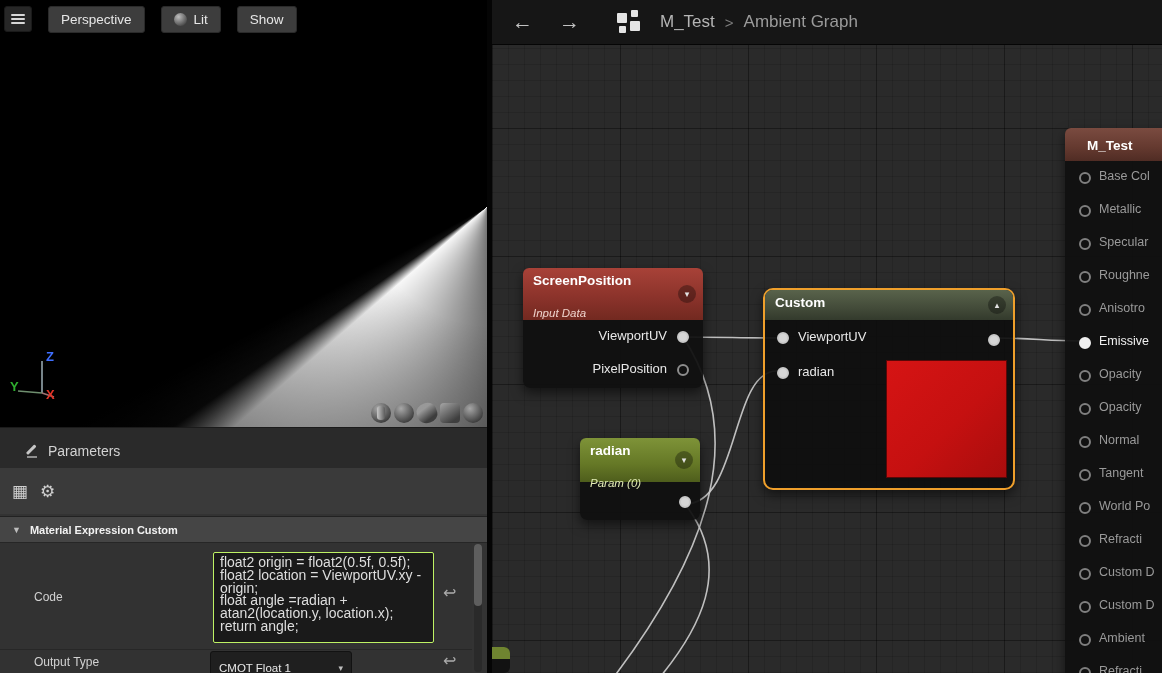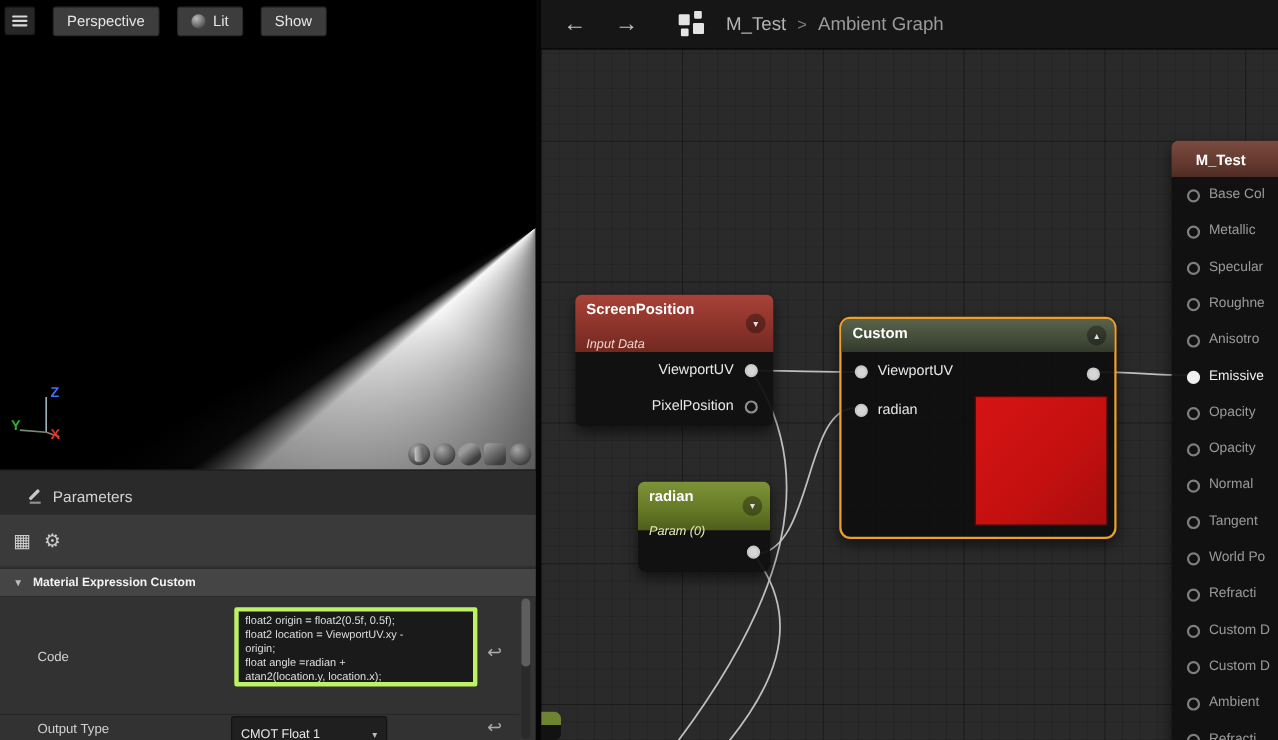--- a/index.html
+++ b/index.html
@@ -64,21 +64,21 @@
 
   #section-hdr { position:absolute; left:0; top:88px; width:100%; height:27px; background:#454545; border-top:1px solid #222; border-bottom:1px solid #262626; display:flex; align-items:center; gap:9px; padding-left:12px; }
   #section-hdr .tri { color:#bdbdbd; font-size:9px; }
   #section-hdr .ttl { color:#f2f2f2; font-size:11px; font-weight:bold; }
 
   #row-code { position:absolute; left:0; top:115px; width:472px; height:107px; border-bottom:1px solid #272727; background:#323232; }
   #row-output { position:absolute; left:0; top:222px; width:472px; height:24px; background:#323232; }
   .row-label { position:absolute; left:34px; color:#d2d2d2; font-size:12px; }
   #row-code .row-label { top:47px; }
   #row-output .row-label { top:5px; }
-  #code-box { position:absolute; left:213px; top:9px; width:221px; height:72px; background:#1a1a1a; border:4px solid #bef264; border-radius:2px; padding:3px 6px; color:#dedede; font-size:10px; line-height:12.8px; overflow:hidden; }
+  #code-box { position:absolute; left:213px; top:9px; width:221px; height:91px; background:#1a1a1a; border:1px solid #bef264; border-radius:2px; padding:3px 6px; color:#dedede; font-size:14px; line-height:12.8px; overflow:hidden; }
   .undo { position:absolute; left:443px; color:#aaaaaa; font-size:16px; }
   #row-code .undo { top:40px; }
   #row-output .undo { top:1px; }
   #output-dd { position:absolute; left:210px; top:1px; width:142px; height:34px; background:#1f1f1f; border:1px solid #121212; border-radius:3px; display:flex; align-items:center; padding:0 8px; color:#e8e8e8; font-size:11.5px; }
   #output-dd .dd-arrow { margin-left:auto; color:#bdbdbd; font-size:9px; }
   #dt-scroll { position:absolute; right:5px; top:116px; width:8px; height:128px; background:#2a2a2a; border-radius:4px; }
   #dt-scroll .thumb { position:absolute; top:0; left:0; width:8px; height:62px; background:#5e5e5e; border-radius:4px; }
 
   
   #graph { position:absolute; left:492px; top:0; width:670px; height:673px; overflow:hidden;

